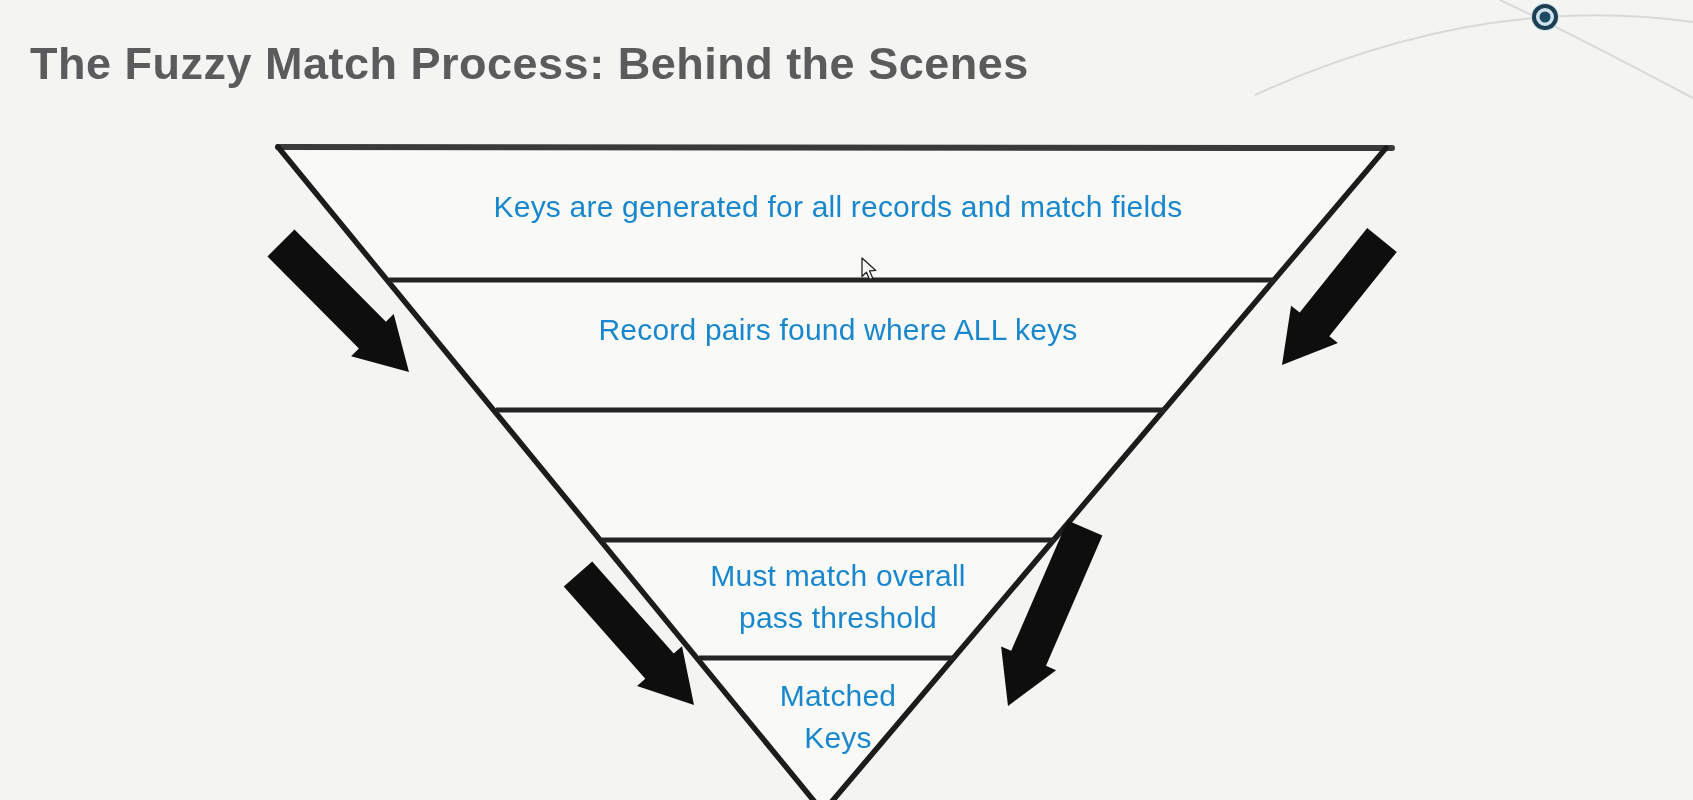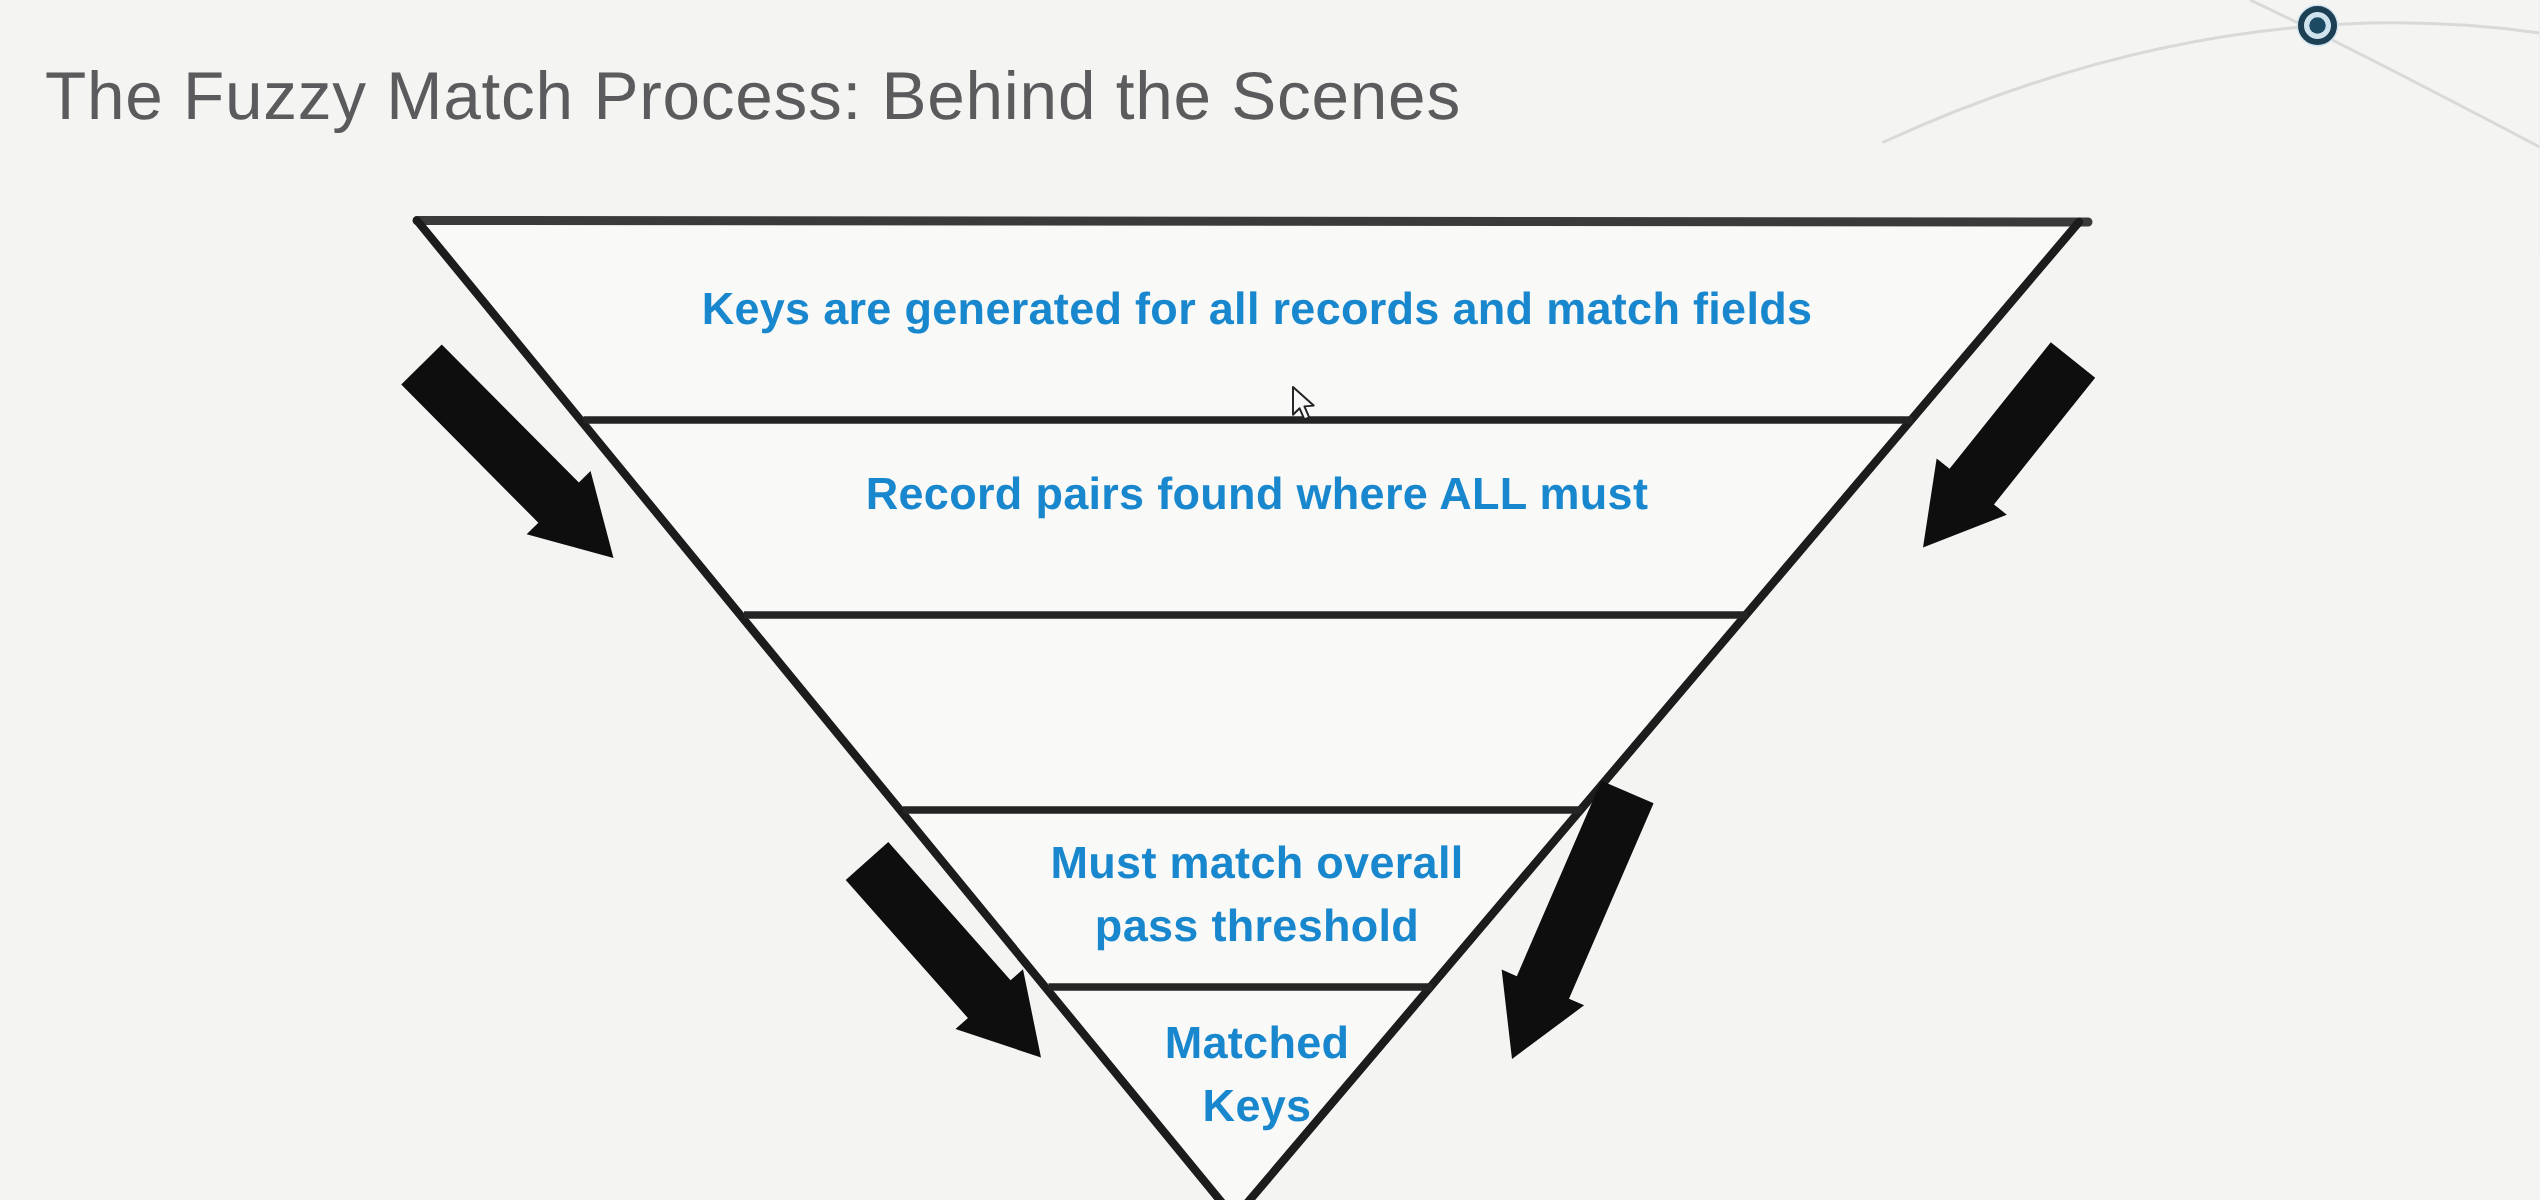--- a/index.html
+++ b/index.html
@@ -4,25 +4,25 @@
 <style>
   html,body{margin:0;padding:0;background:#e9e9e9;}
   .stage{
     position:relative;width:1693px;height:800px;overflow:hidden;
     background:var(--background,#f4f4f2);
     font-family:"Liberation Sans",sans-serif;
   }
   .diagram-canvas{position:absolute;left:0;top:0;}
   .slide-title{
     position:absolute;left:30px;top:40px;width:1200px;
-    font-size:45px;line-height:48px;font-weight:normal;
+    font-size:45px;line-height:48px;font-weight:bold;
     letter-spacing:0.5px;color:var(--title-text,#5b5b5d);
   }
   .level{
-    position:absolute;text-align:center;font-weight:bold;
+    position:absolute;text-align:center;font-weight:normal;
     font-size:30px;line-height:42px;letter-spacing:0.2px;
     color:var(--level-text,#1887cd);
   }
   .level span{display:block;}
   .lv0{left:378px;top:186px;width:920px;}
   .lv1{left:538px;top:309px;width:600px;}
   .lv2{left:558px;top:432px;width:560px;}
   .lv3{left:678px;top:555px;width:320px;}
   .lv4{left:753px;top:675px;width:170px;}
   .funnel-fill{fill:var(--surface,#f9f9f7);stroke:none;}
@@ -66,21 +66,21 @@
     <polygon class="flow-arrow" points="563.8,586.6 645.3,678.7 637.0,686.0 694,705 682.0,646.2 673.7,653.5 592.2,561.4"></polygon>
     <polygon class="flow-arrow" points="1067.6,520.5 1011.2,650.8 1001.1,646.4 1008,706 1056.1,670.2 1046.0,665.8 1102.4,535.5"></polygon>
   </svg>
 
   <div class="slide-title">The Fuzzy Match Process: Behind the Scenes</div>
 
   <div class="level lv0">
     <span>Keys are generated for all records and match fields</span>
   </div>
   <div class="level lv1">
-    <span>Record pairs found where ALL must</span>
+    <span>Record pairs found where ALL keys</span>
   </div>
   <div class="level lv3">
     <span>Must match overall</span>
     <span>pass threshold</span>
   </div>
   <div class="level lv4">
     <span>Matched</span>
     <span>Keys</span>
   </div>
 

